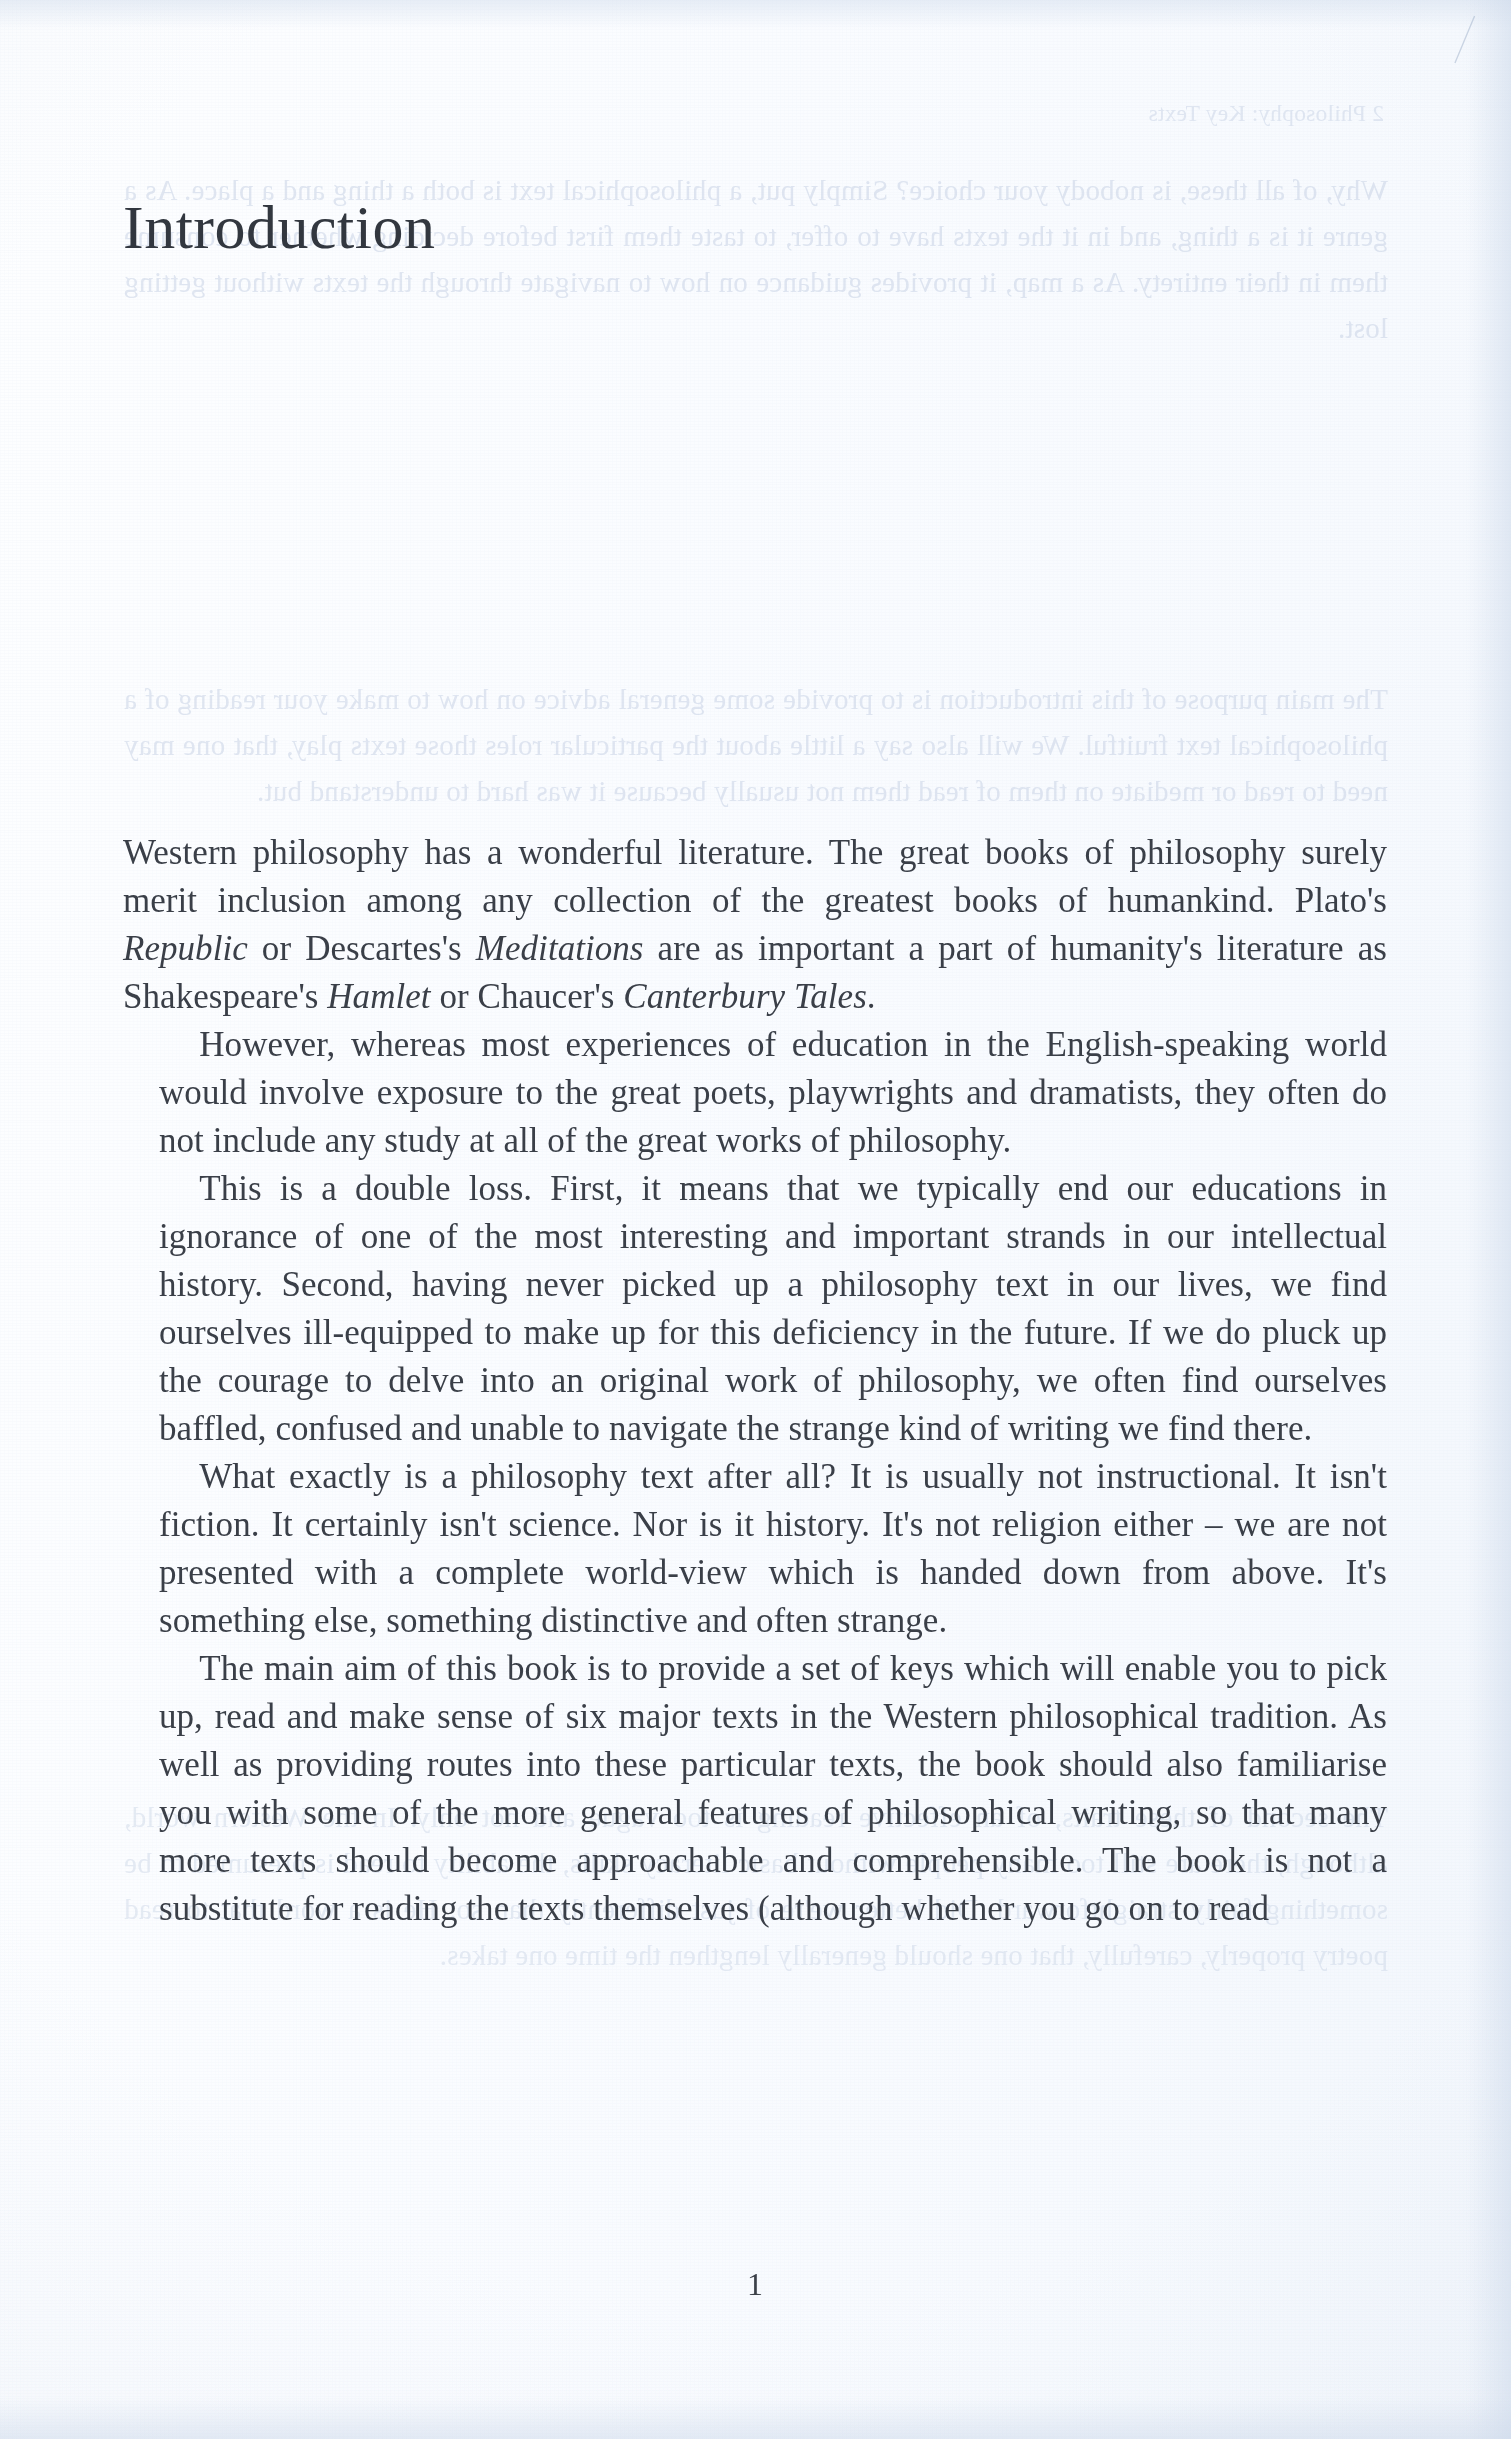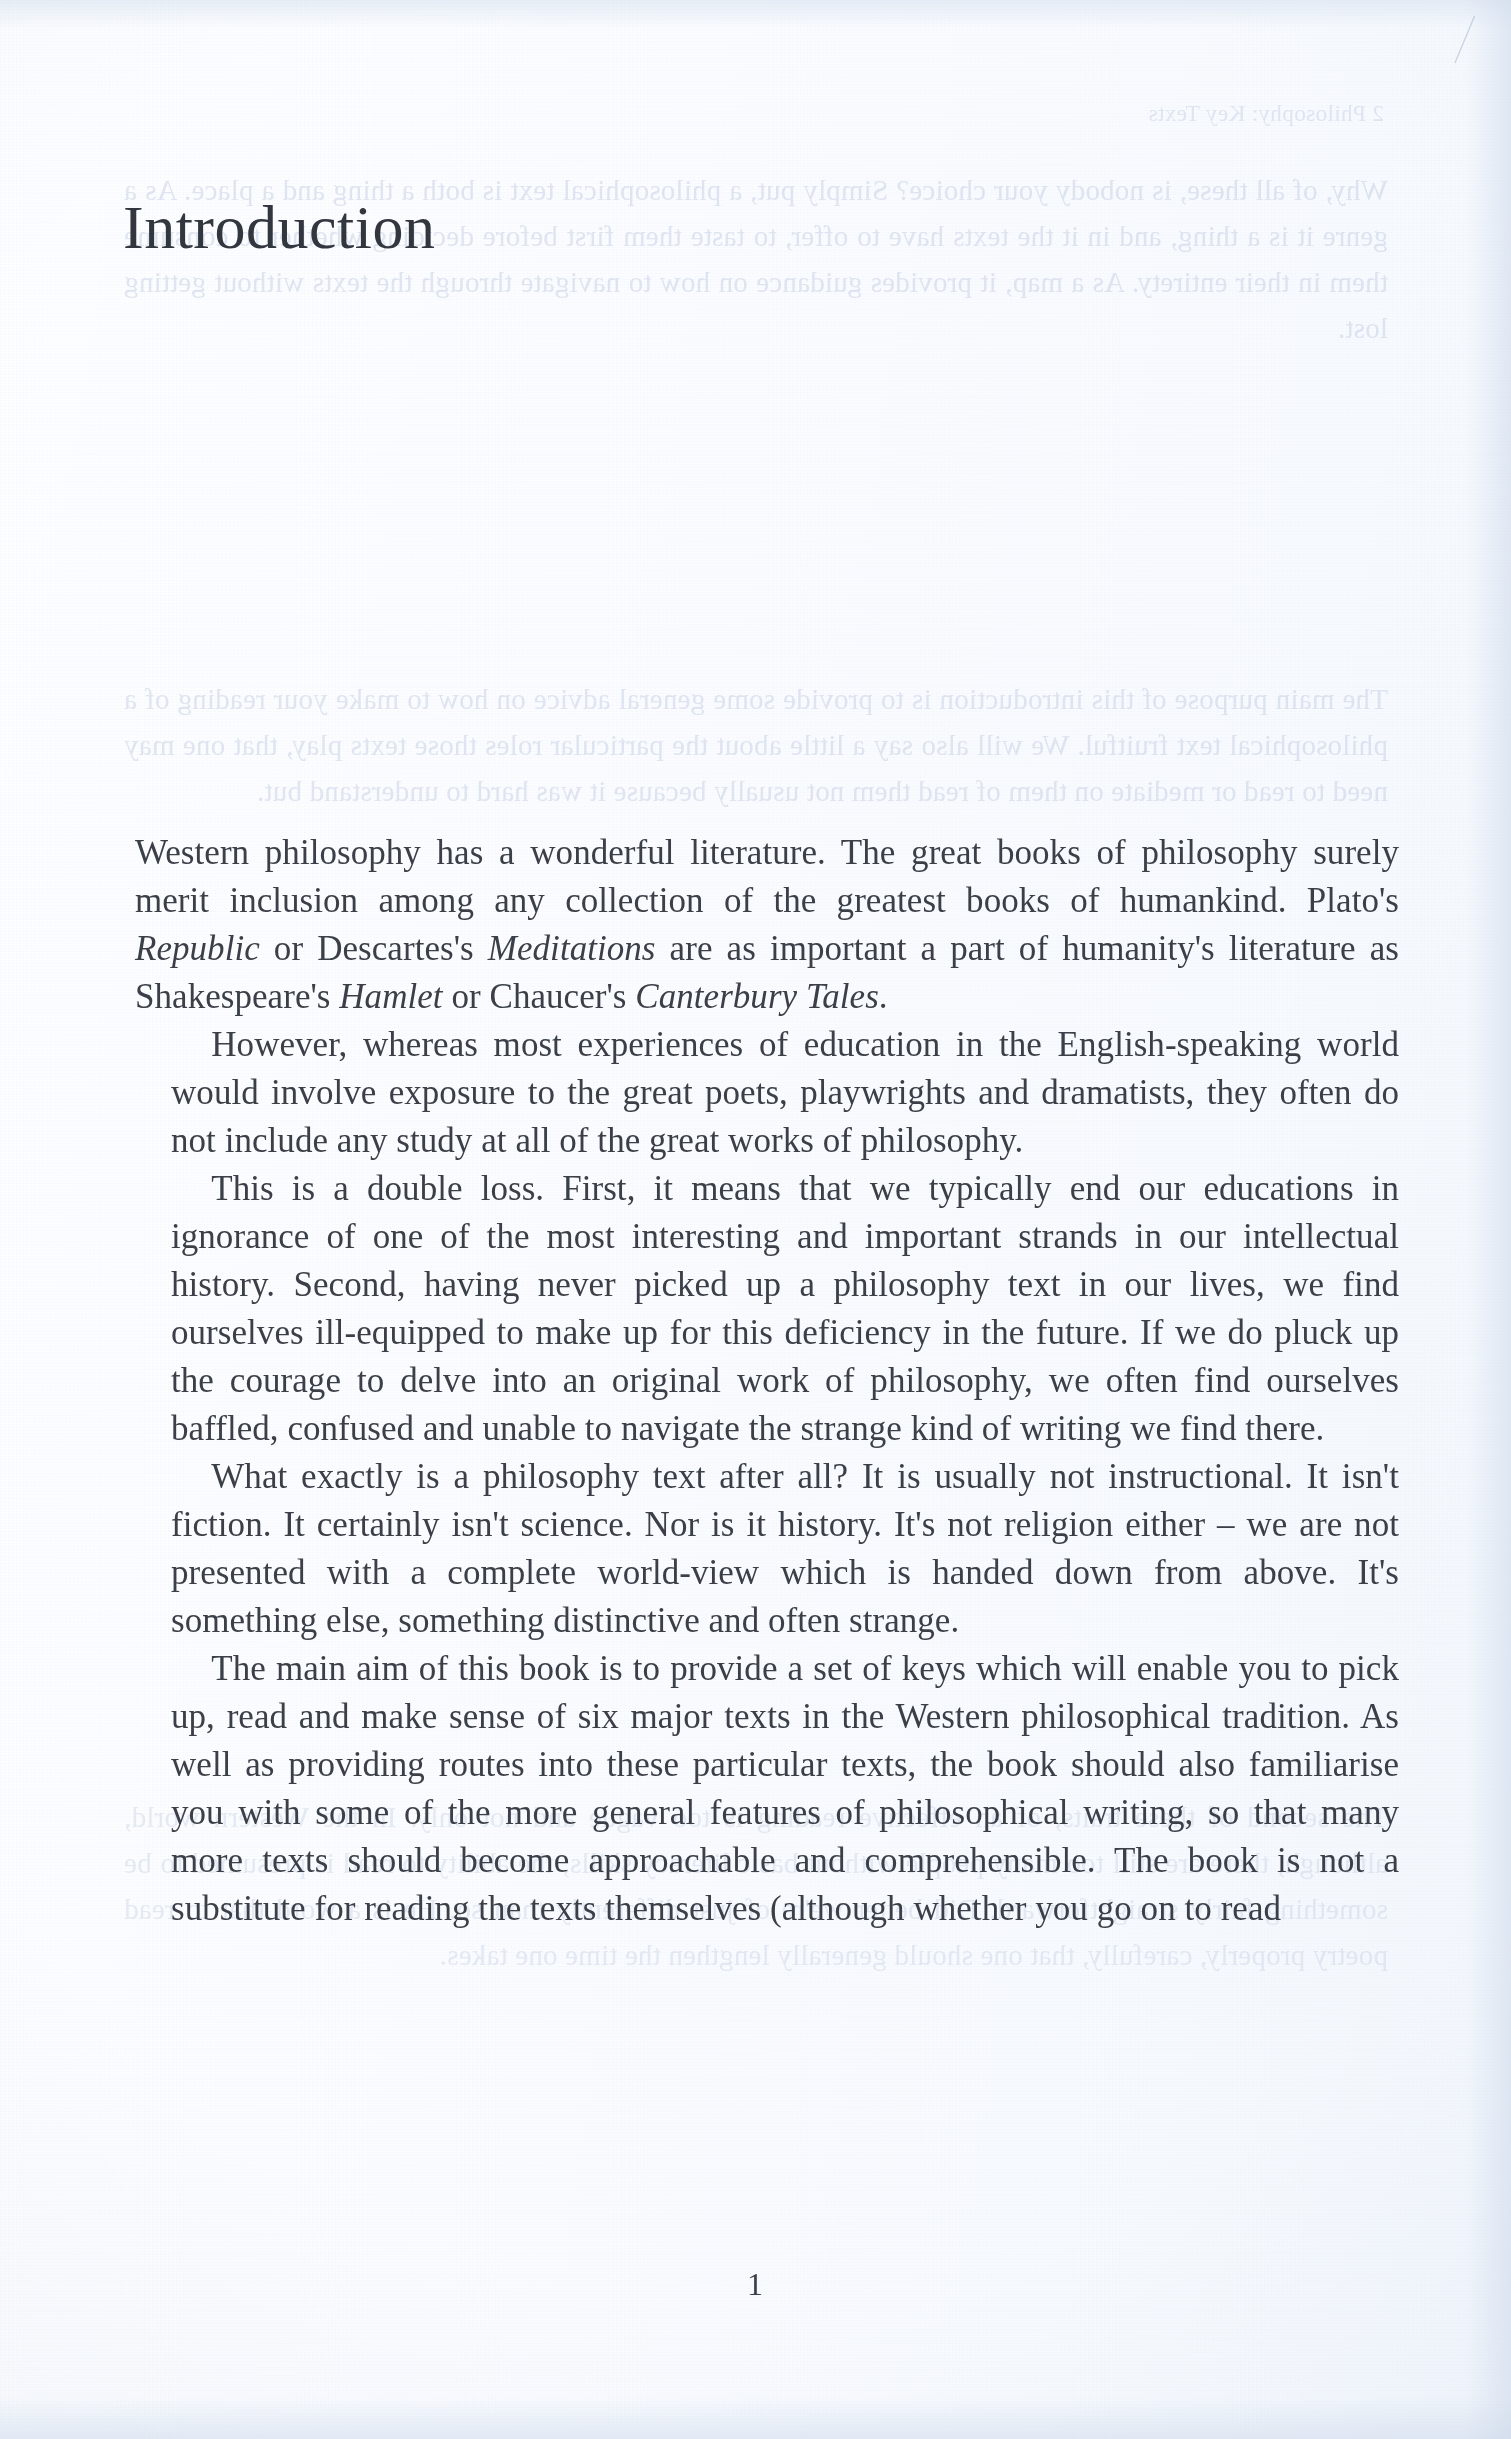--- a/index.html
+++ b/index.html
@@ -97,21 +97,21 @@
     line-height: 71px;
     font-weight: 400;
     letter-spacing: 0.5px;
     color: #32373f;
     margin: 0;
     font-family: "Liberation Serif", "DejaVu Serif", serif;
   }
   .body-text {
     position: absolute;
     top: 829px;
-    left: 12px;
+    left: 0;
     width: 1264px;
     font-size: 35px;
     line-height: 48px;
     text-align: justify;
     text-justify: inter-word;
     color: #3a3f48;
     letter-spacing: 0.05px;
   }
   .body-text p {
     margin: 0;

